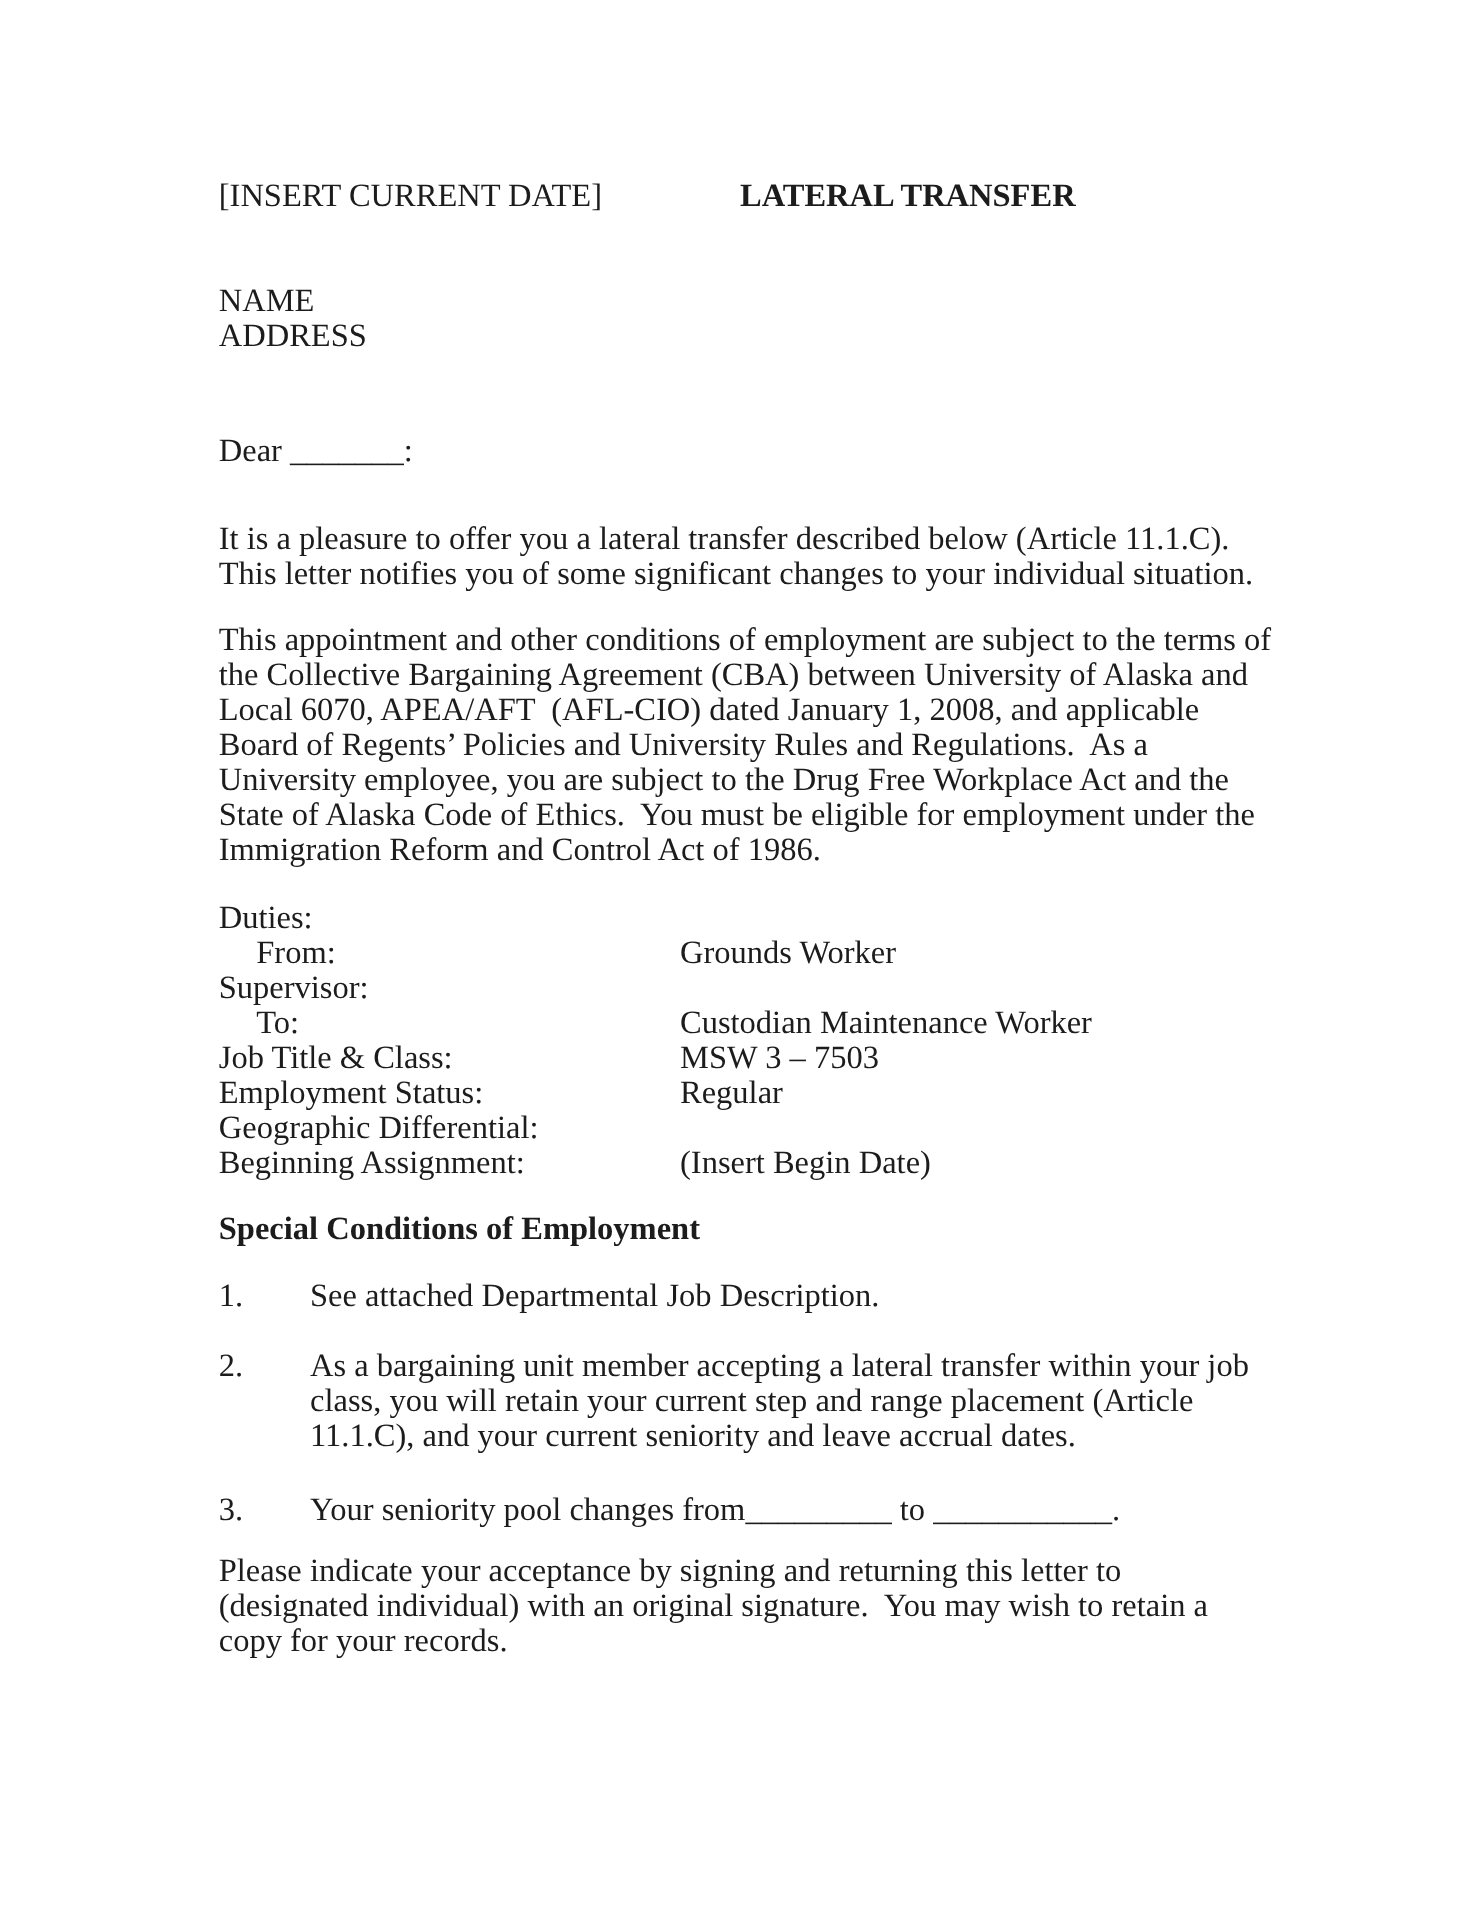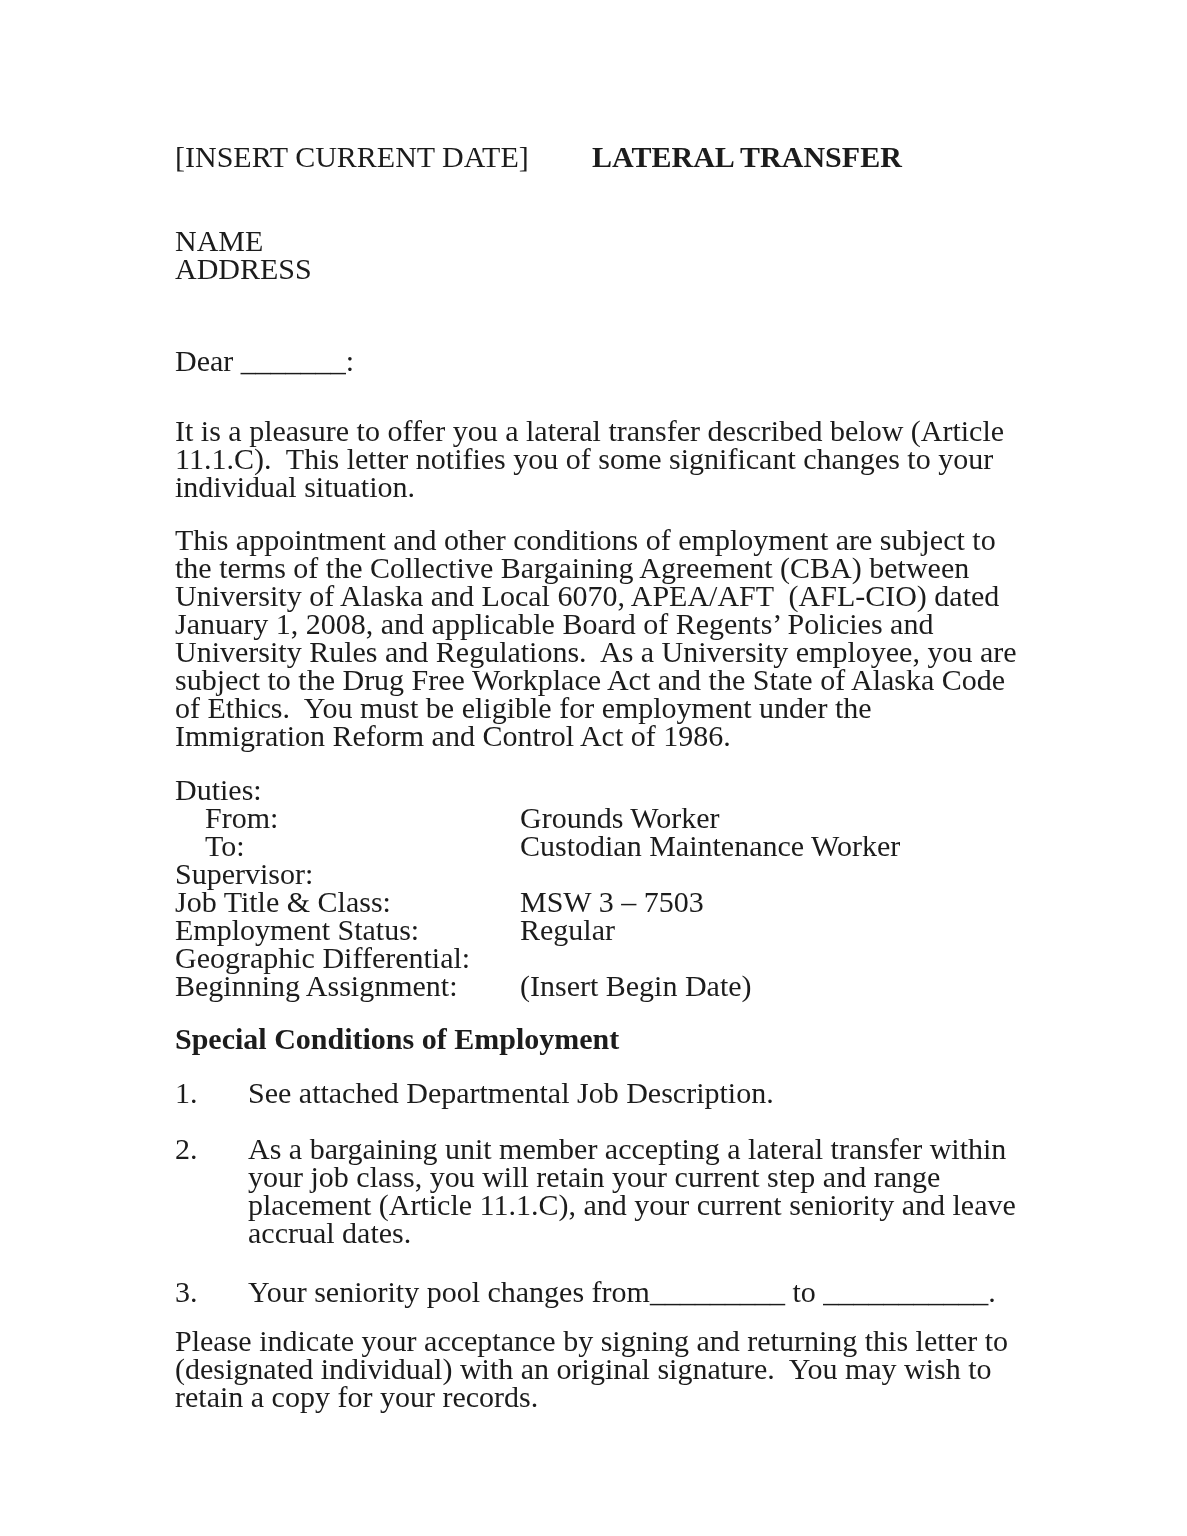--- a/index.html
+++ b/index.html
@@ -8,21 +8,21 @@
     background: #ffffff;
   }
   .page {
     position: relative;
     width: 1187px;
     height: 1536px;
     box-sizing: border-box;
     background: #ffffff;
     color: #1c1c1c;
     font-family: "Liberation Serif", "DejaVu Serif", serif;
-    font-size: 30px;
+    font-size: 26px;
     line-height: 28px;
     padding: 143px 160px 0 175px;
     overflow: hidden;
   }
   .pre { white-space: pre-wrap; }
 
   .header-row { display: flex; }
   .date-col { width: 417px; flex: none; }
   .title-block { font-weight: bold; }
 
@@ -31,21 +31,21 @@
   .salutation { margin-top: 64px; }
 
   .para-intro   { margin-top: 42px; max-width: 845px; }
   .para-terms   { margin-top: 25px; max-width: 848px; }
   .para-closing { margin-top: 21px; max-width: 845px; }
 
   .duties { margin-top: 26px; }
   .duty-row { display: flex; }
   .duty-label { width: 345px; flex: none; box-sizing: border-box; }
   .duty-label.indent { padding-left: 30px; }
-  .duty-value { white-space: pre-wrap; }
+  .duty-value { white-space: pre-wrap; margin-left: 24px; }
 
   .sc-heading { margin-top: 25px; font-weight: bold; }
   .sc-item { display: flex; }
   .sc-item .num { width: 73px; flex: none; }
   .sc-item .txt { max-width: 775px; white-space: pre-wrap; }
   .sc-item-1 { margin-top: 26px; }
   .sc-item-2 { margin-top: 28px; }
   .sc-item-3 { margin-top: 31px; }
 </style>
 </head>
@@ -72,26 +72,26 @@
   <div class="para-terms pre">This appointment and other conditions of employment are subject to the terms of the Collective Bargaining Agreement (CBA) between University of Alaska and Local 6070, APEA/AFT  (AFL-CIO) dated January 1, 2008, and applicable Board of Regents’ Policies and University Rules and Regulations.  As a University employee, you are subject to the Drug Free Workplace Act and the State of Alaska Code of Ethics.  You must be eligible for employment under the Immigration Reform and Control Act of 1986.</div>
 
   <div class="duties">
     <div>Duties:</div>
 
     <div class="duty-row">
       <div class="duty-label indent">From:</div>
       <div class="duty-value">Grounds Worker</div>
     </div>
     <div class="duty-row">
+      <div class="duty-label">Supervisor:</div>
+      <div class="duty-value"></div>
+    </div>
+    <div class="duty-row">
       <div class="duty-label indent">To:</div>
       <div class="duty-value">Custodian Maintenance Worker</div>
-    </div>
-    <div class="duty-row">
-      <div class="duty-label">Supervisor:</div>
-      <div class="duty-value"></div>
     </div>
     <div class="duty-row">
       <div class="duty-label">Job Title &amp; Class:</div>
       <div class="duty-value">MSW 3 – 7503</div>
     </div>
     <div class="duty-row">
       <div class="duty-label">Employment Status:</div>
       <div class="duty-value">Regular</div>
     </div>
     <div class="duty-row">

